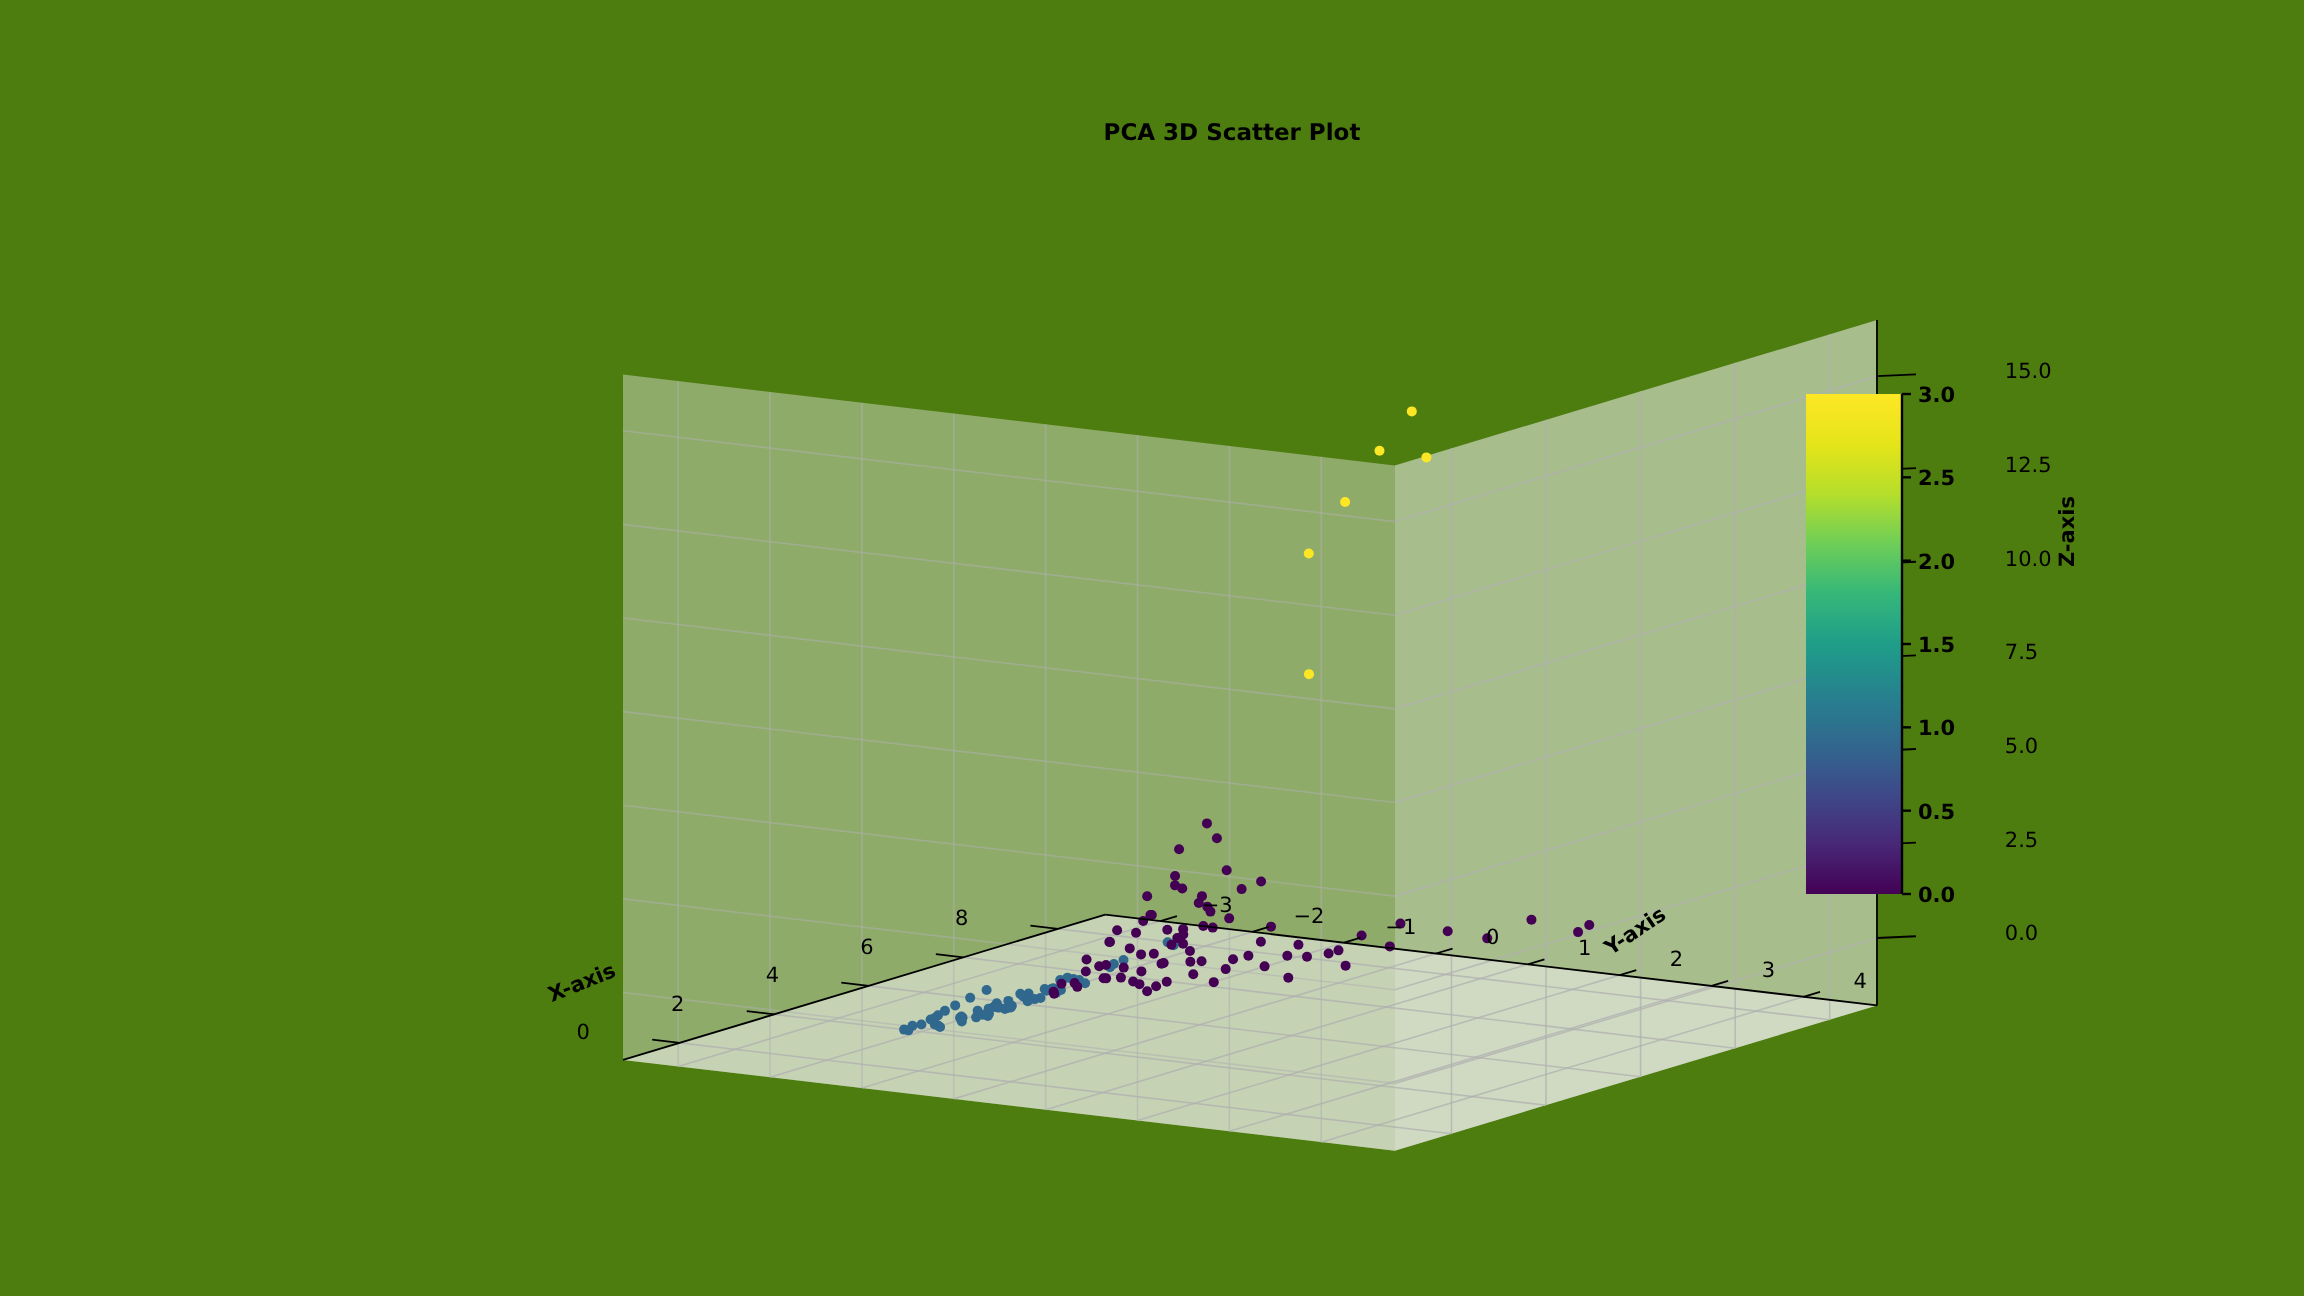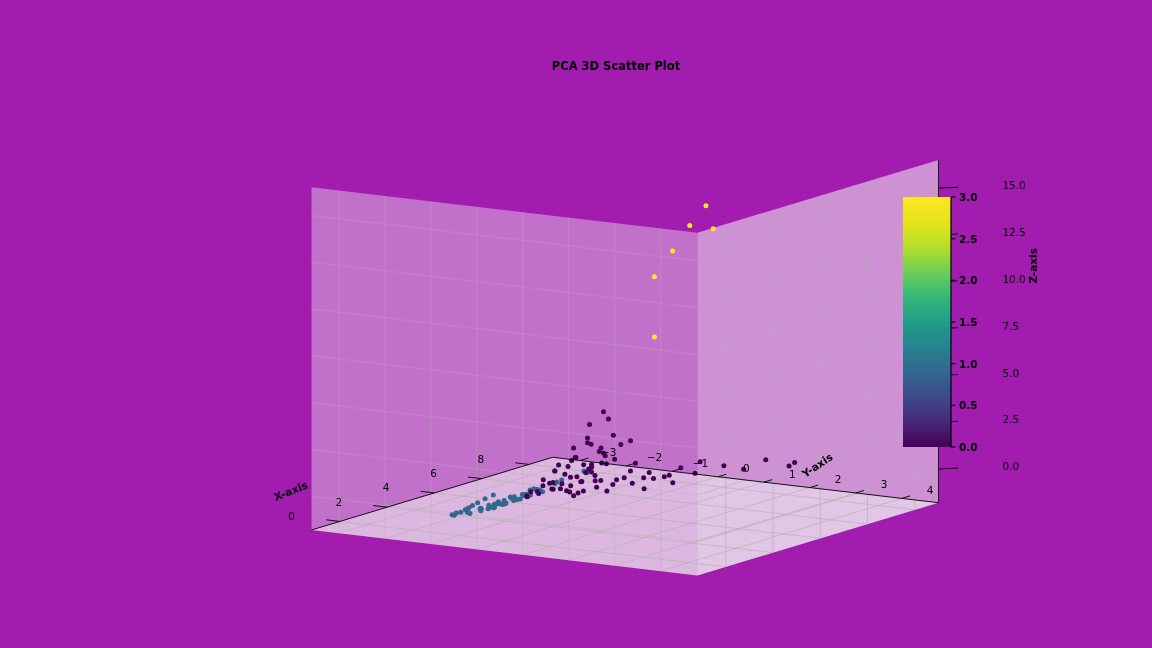--- a/index.html
+++ b/index.html
@@ -4,21 +4,21 @@
 <style>
   html, body {
     margin: 0;
     padding: 0;
     background: #ffffff;
   }
   #page {
     position: relative;
     width: 1152px;
     height: 648px;
-    background: #a21caf;
+    background: #4d7c0f;
     overflow: hidden;
     font-family: "DejaVu Sans", sans-serif;
   }
   #figure-title {
     position: absolute;
     left: 0;
     top: 59px;
     width: 1232px;
     text-align: center;
     font-family: "DejaVu Sans", sans-serif;

